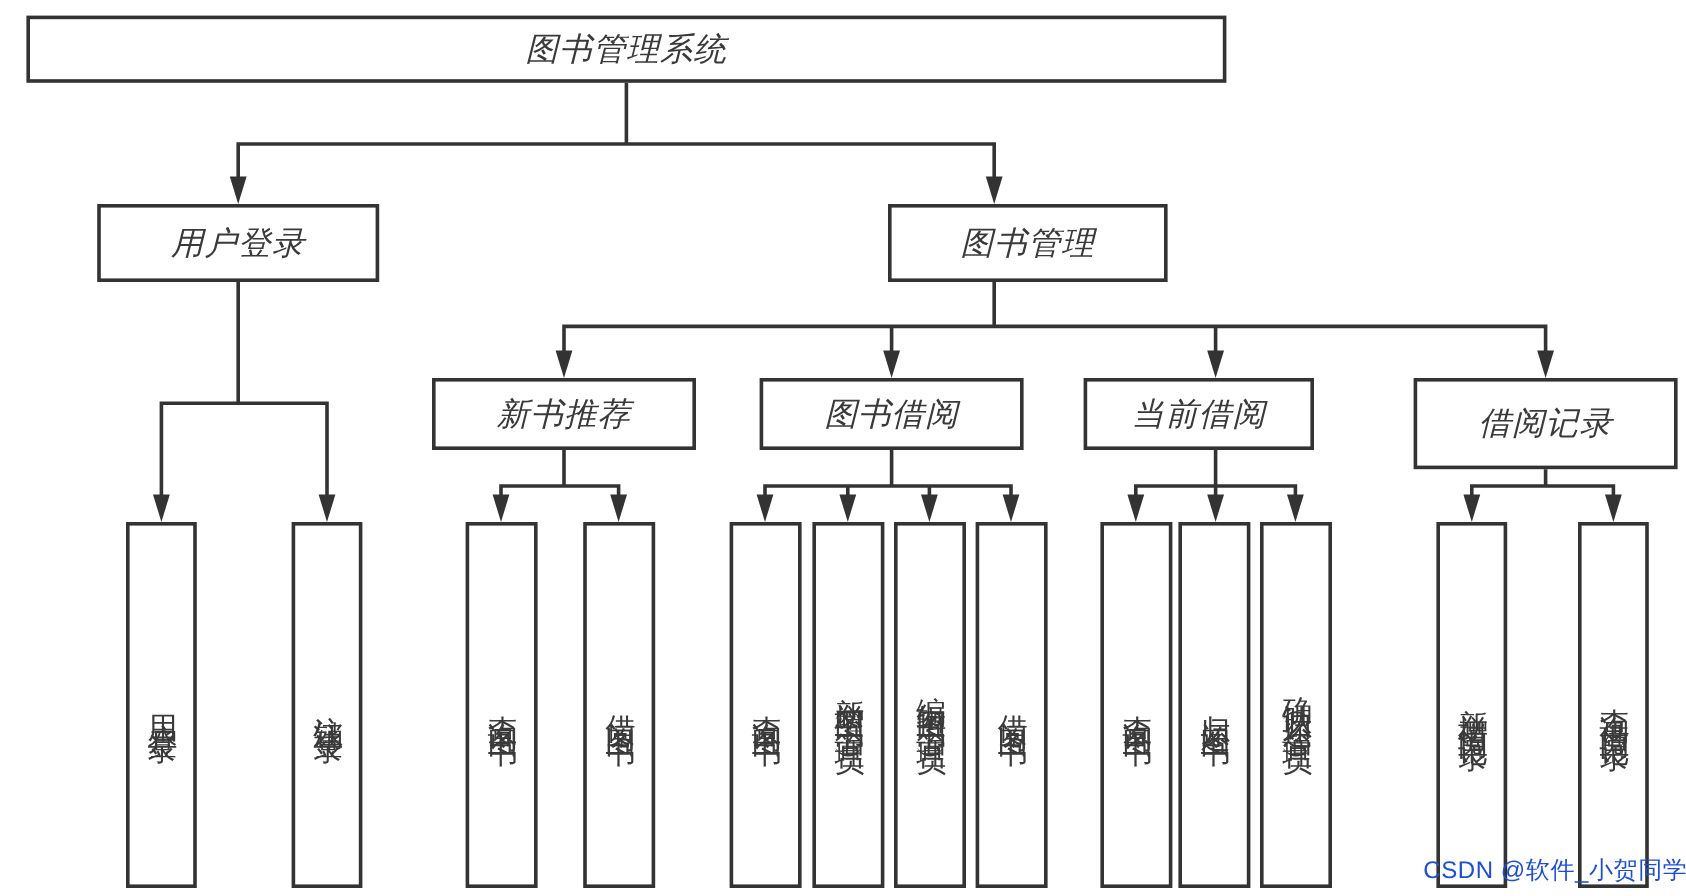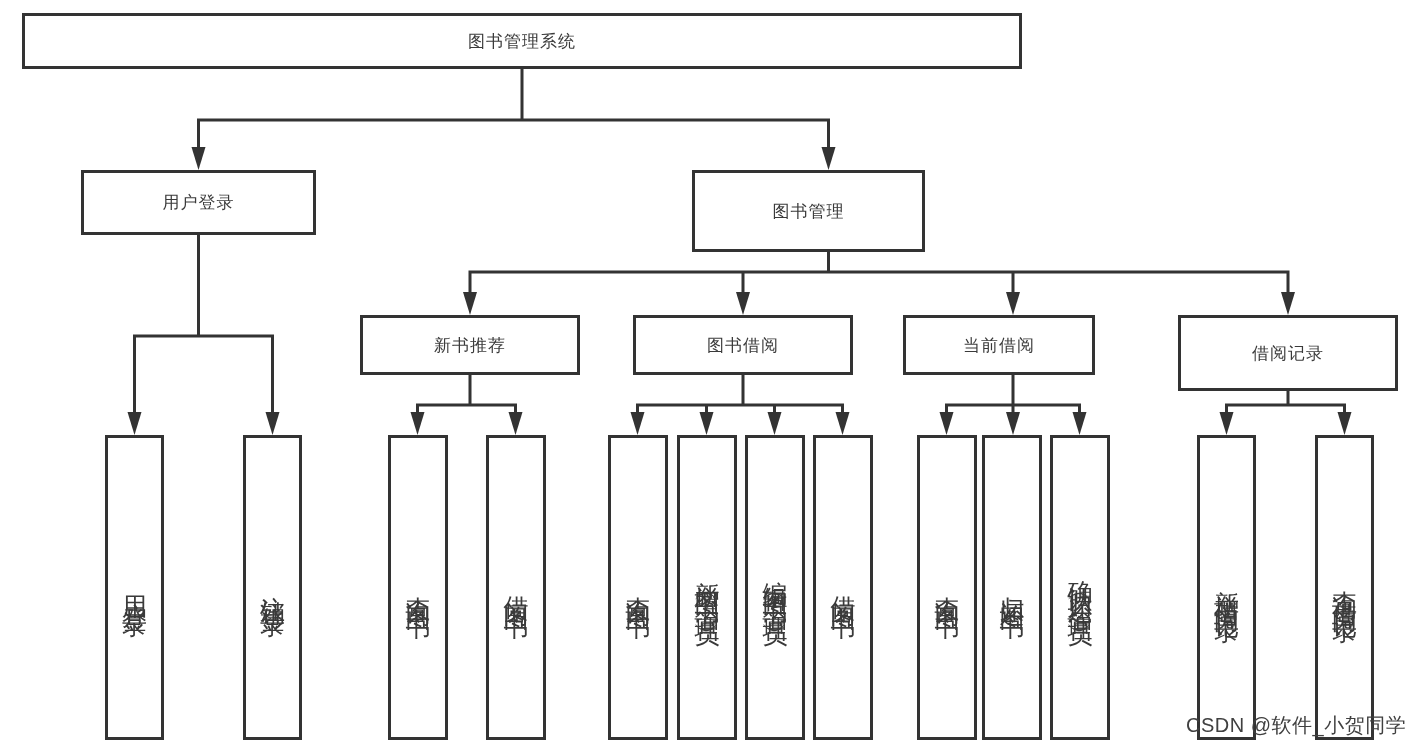--- a/index.html
+++ b/index.html
@@ -5,27 +5,27 @@
   html,body{margin:0;padding:0;background:#ffffff;}
   .stage{
     position:relative;width:1405px;height:747px;background:#ffffff;
     font-family:"Liberation Sans","DejaVu Sans",sans-serif;color:#3a3a3a;overflow:hidden;
   }
   .lines{position:absolute;left:0;top:0;pointer-events:none;}
   .box{
     position:absolute;background:#ffffff;border:3px solid #333333;box-sizing:border-box;
     display:flex;align-items:center;justify-content:center;text-align:center;
   }
-  .h span{font-size:17px;letter-spacing:1px;white-space:nowrap;}
+  .h span{font-size:27px;letter-spacing:1px;white-space:nowrap;font-style:italic;}
   .v span{
     writing-mode:vertical-rl;font-size:25px;letter-spacing:6px;line-height:1;
   }
   .watermark{
     position:absolute;left:1186px;top:712px;font-size:20px;letter-spacing:0.5px;
-    color:#404040;white-space:nowrap;z-index:5;
+    color:#1d4ed8;white-space:nowrap;z-index:5;
   }
 </style>
 </head>
 <body>
 
 <div class="stage">
 
   <svg class="lines" width="1405" height="747" viewBox="0 0 1405 747">
     <g stroke="#333333" stroke-width="3" fill="none">
       <g>
@@ -73,21 +73,21 @@
     </g>
   </svg>
 
   <div class="box h" style="left:22px;top:13px;width:1000px;height:56px">
     <span>图书管理系统</span>
   </div>
 
   <div class="box h" style="left:81px;top:170px;width:235px;height:65px">
     <span>用户登录</span>
   </div>
-  <div class="box h" style="left:692px;top:170px;width:233px;height:82px">
+  <div class="box h" style="left:740px;top:170px;width:233px;height:65px">
     <span>图书管理</span>
   </div>
 
   <div class="box h" style="left:360px;top:315px;width:220px;height:60px">
     <span>新书推荐</span>
   </div>
   <div class="box h" style="left:633px;top:315px;width:220px;height:60px">
     <span>图书借阅</span>
   </div>
   <div class="box h" style="left:903px;top:315px;width:192px;height:60px">

